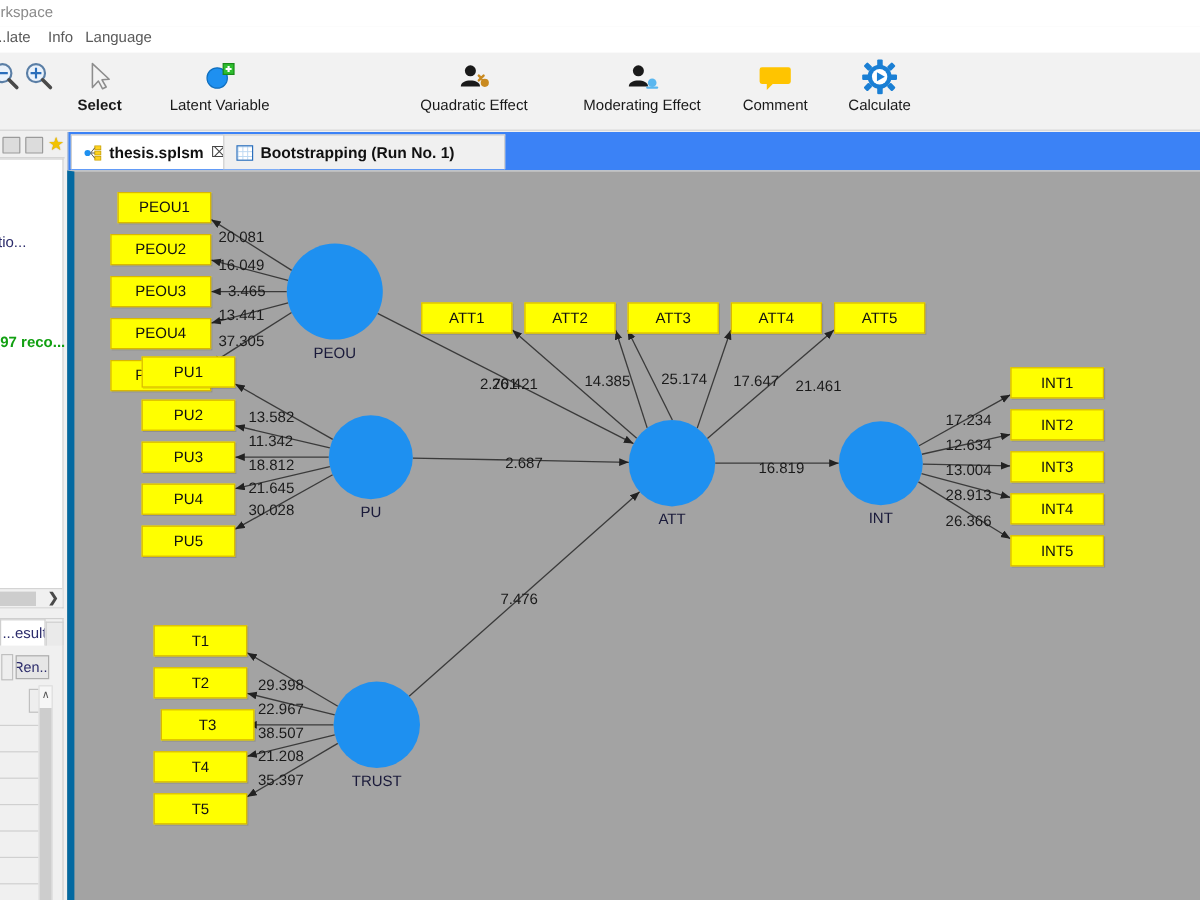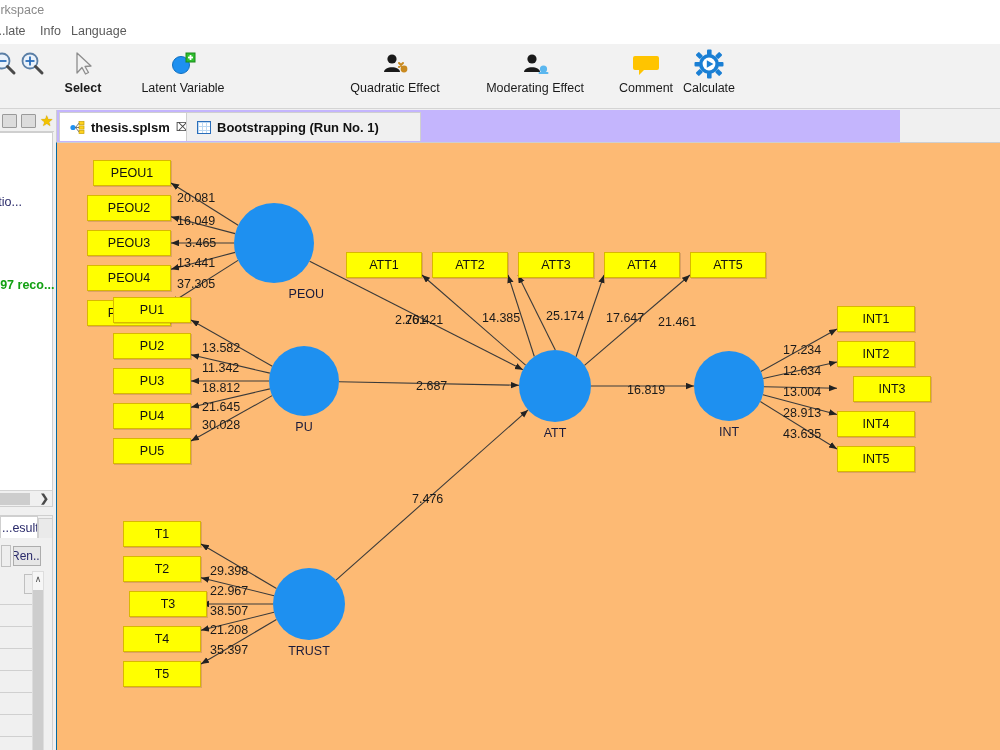--- a/index.html
+++ b/index.html
@@ -88,22 +88,22 @@
   }
   .sb-box { position: absolute; left: 1px; top: 29px; width: 10px; height: 22px; background: #eeeeee; border: 1px solid #c0c0c0; }
   .sb-box2 { position: absolute; left: 24px; top: 58px; width: 18px; height: 20px; background: #eeeeee; border: 1px solid #c0c0c0; }
   .sb-row { position: absolute; left: 0; width: 35px; height: 1px; background: #d0d0d0; }
   .sb-vscroll { position: absolute; right: 8px; top: 55px; width: 12px; height: 255px; background: #f6f6f6; border: 1px solid #ddd; }
   .sb-vthumb { position: absolute; left: 0; top: 18px; width: 10px; height: 175px; background: #cdcdcd; }
   .sb-vcap { position: absolute; left: 0; width: 10px; height: 14px; font-size: 9px; color: #555; text-align: center; line-height: 14px; }
 
   
   .tabstrip {
-    position: absolute; left: 56px; top: 110px; width: 844px; height: 32px;
-    background: #c4b5fd; border-left: 1px solid #cfcfcf;
+    position: absolute; left: 56px; top: 110px; width: 944px; height: 32px;
+    background: #3b82f6; border-left: 1px solid #cfcfcf;
   }
   .etab {
     position: absolute; top: 2px; height: 29px;
     display: flex; align-items: center; gap: 6px; padding: 0 10px;
     font-size: 13px; color: #111; font-weight: bold; white-space: nowrap;
     border: 1px solid #cfcfcf; border-bottom: none; cursor: default;
   }
   .etab.active { background: #ffffff; }
   .etab.inactive { background: #f0f0f0; }
   .etab-x { font-size: 12px; color: #444; font-weight: normal; }
@@ -111,21 +111,21 @@
   .tab-ico-grid {
     width: 14px; height: 13px; background: #ffffff; border: 1px solid #2a6ebb;
     background-image: linear-gradient(to right, #bcd8f2 1px, transparent 1px),
                       linear-gradient(to bottom, #bcd8f2 1px, transparent 1px);
     background-size: 4px 4px;
   }
 
   
   .canvas {
     position: absolute; left: 56px; top: 142px; width: 944px; height: 608px;
-    background: #fdba74; border-left: 1px solid #0369a1; border-top: 1px solid #cfcfcf;
+    background: #a3a3a3; border-left: 6px solid #0369a1; border-top: 1px solid #cfcfcf;
     overflow: hidden;
   }
   #diagram { position: absolute; left: 0; top: 0; }
 
   .node-box {
     position: absolute; background: #ffff00; border: 1px solid #d9b800;
     display: flex; align-items: center; justify-content: center;
     font-size: 12.5px; color: #111; font-family: "Liberation Sans", sans-serif;
     box-shadow: 1px 1px 0 rgba(0,0,0,0.12);
   }
@@ -218,21 +218,21 @@
         <span class="tb-ico">
           <svg width="30" height="30" viewBox="0 0 30 30">
             <circle cx="12" cy="10" r="4.6" fill="#1a1a1a"></circle>
             <path d="M4,23 C4,16.5 20,16.5 20,23 Z" fill="#1a1a1a"></path>
             <circle cx="23.5" cy="20" r="3.6" fill="#5bb7ef"></circle>
             <path d="M19.5,24 l8,0" stroke="#5bb7ef" stroke-width="2" stroke-linecap="round"></path>
           </svg>
         </span>
         <span class="tb-lbl">Moderating Effect</span>
       </div>
-      <div class="tb-btn" style="left: 670px; width: 78px;">
+      <div class="tb-btn" style="left: 694px; width: 78px;">
         <span class="tb-ico">
           <svg width="30" height="30" viewBox="0 0 30 30">
             <g fill="#1a7fd4">
               <circle cx="15" cy="15" r="10"></circle>
               <rect x="13" y="0.5" width="4.6" height="6" rx="1"></rect>
               <rect x="13" y="23.5" width="4.6" height="6" rx="1"></rect>
               <rect x="0.5" y="13" width="6" height="4.6" rx="1"></rect>
               <rect x="23.5" y="13" width="6" height="4.6" rx="1"></rect>
               <rect x="3" y="3.5" width="4.6" height="6" rx="1" transform="rotate(-45 5.3 6.5)"></rect>
               <rect x="22.4" y="3.5" width="4.6" height="6" rx="1" transform="rotate(45 24.7 6.5)"></rect>
@@ -361,25 +361,25 @@
         <div class="node-box" style="left: 72px; top: 448px; width: 78px; height: 26px;">T3</div>
         <div class="node-box" style="left: 66px; top: 483px; width: 78px; height: 26px;">T4</div>
         <div class="node-box" style="left: 66px; top: 518px; width: 78px; height: 26px;">T5</div>
         <div class="node-box" style="left: 289px; top: 109px; width: 76px; height: 26px;">ATT1</div>
         <div class="node-box" style="left: 375px; top: 109px; width: 76px; height: 26px;">ATT2</div>
         <div class="node-box" style="left: 461px; top: 109px; width: 76px; height: 26px;">ATT3</div>
         <div class="node-box" style="left: 547px; top: 109px; width: 76px; height: 26px;">ATT4</div>
         <div class="node-box" style="left: 633px; top: 109px; width: 76px; height: 26px;">ATT5</div>
         <div class="node-box" style="left: 780px; top: 163px; width: 78px; height: 26px;">INT1</div>
         <div class="node-box" style="left: 780px; top: 198px; width: 78px; height: 26px;">INT2</div>
-        <div class="node-box" style="left: 780px; top: 233px; width: 78px; height: 26px; margin-left: 16px;">INT3</div>
+        <div class="node-box" style="left: 780px; top: 233px; width: 78px; height: 26px;">INT3</div>
         <div class="node-box" style="left: 780px; top: 268px; width: 78px; height: 26px;">INT4</div>
         <div class="node-box" style="left: 780px; top: 303px; width: 78px; height: 26px;">INT5</div>
         <div class="node-circle" style="left: 177px; top: 60px; width: 80px; height: 80px;"></div>
-        <div class="node-label" style="left: 167px; top: 144px; width: 100px; text-align: right;">PEOU</div>
+        <div class="node-label" style="left: 167px; top: 144px; width: 100px;">PEOU</div>
         <div class="node-circle" style="left: 212px; top: 203px; width: 70px; height: 70px;"></div>
         <div class="node-label" style="left: 197px; top: 277px; width: 100px;">PU</div>
         <div class="node-circle" style="left: 462px; top: 207px; width: 72px; height: 72px;"></div>
         <div class="node-label" style="left: 448px; top: 283px; width: 100px;">ATT</div>
         <div class="node-circle" style="left: 637px; top: 208px; width: 70px; height: 70px;"></div>
         <div class="node-label" style="left: 622px; top: 282px; width: 100px;">INT</div>
         <div class="node-circle" style="left: 216px; top: 425px; width: 72px; height: 72px;"></div>
         <div class="node-label" style="left: 202px; top: 501px; width: 100px;">TRUST</div>
         <div class="edge-label" style="left: 120px; top: 48px;">20.081</div>
         <div class="edge-label" style="left: 120px; top: 71px;">16.049</div>
@@ -398,21 +398,21 @@
         <div class="edge-label" style="left: 153px; top: 500px;">35.397</div>
         <div class="edge-label" style="left: 348px; top: 170px;">26.421</div>
         <div class="edge-label" style="left: 425px; top: 168px;">14.385</div>
         <div class="edge-label" style="left: 489px; top: 166px;">25.174</div>
         <div class="edge-label" style="left: 549px; top: 168px;">17.647</div>
         <div class="edge-label" style="left: 601px; top: 172px;">21.461</div>
         <div class="edge-label" style="left: 726px; top: 200px;">17.234</div>
         <div class="edge-label" style="left: 726px; top: 221px;">12.634</div>
         <div class="edge-label" style="left: 726px; top: 242px;">13.004</div>
         <div class="edge-label" style="left: 726px; top: 263px;">28.913</div>
-        <div class="edge-label" style="left: 726px; top: 284px;">43.635</div>
+        <div class="edge-label" style="left: 726px; top: 284px;">26.366</div>
         <div class="edge-label" style="left: 338px; top: 170px;">2.701</div>
         <div class="edge-label" style="left: 359px; top: 236px;">2.687</div>
         <div class="edge-label" style="left: 355px; top: 349px;">7.476</div>
         <div class="edge-label" style="left: 570px; top: 240px;">16.819</div>
       </div>
   </div>
 
 </div>
 
 </body></html>

